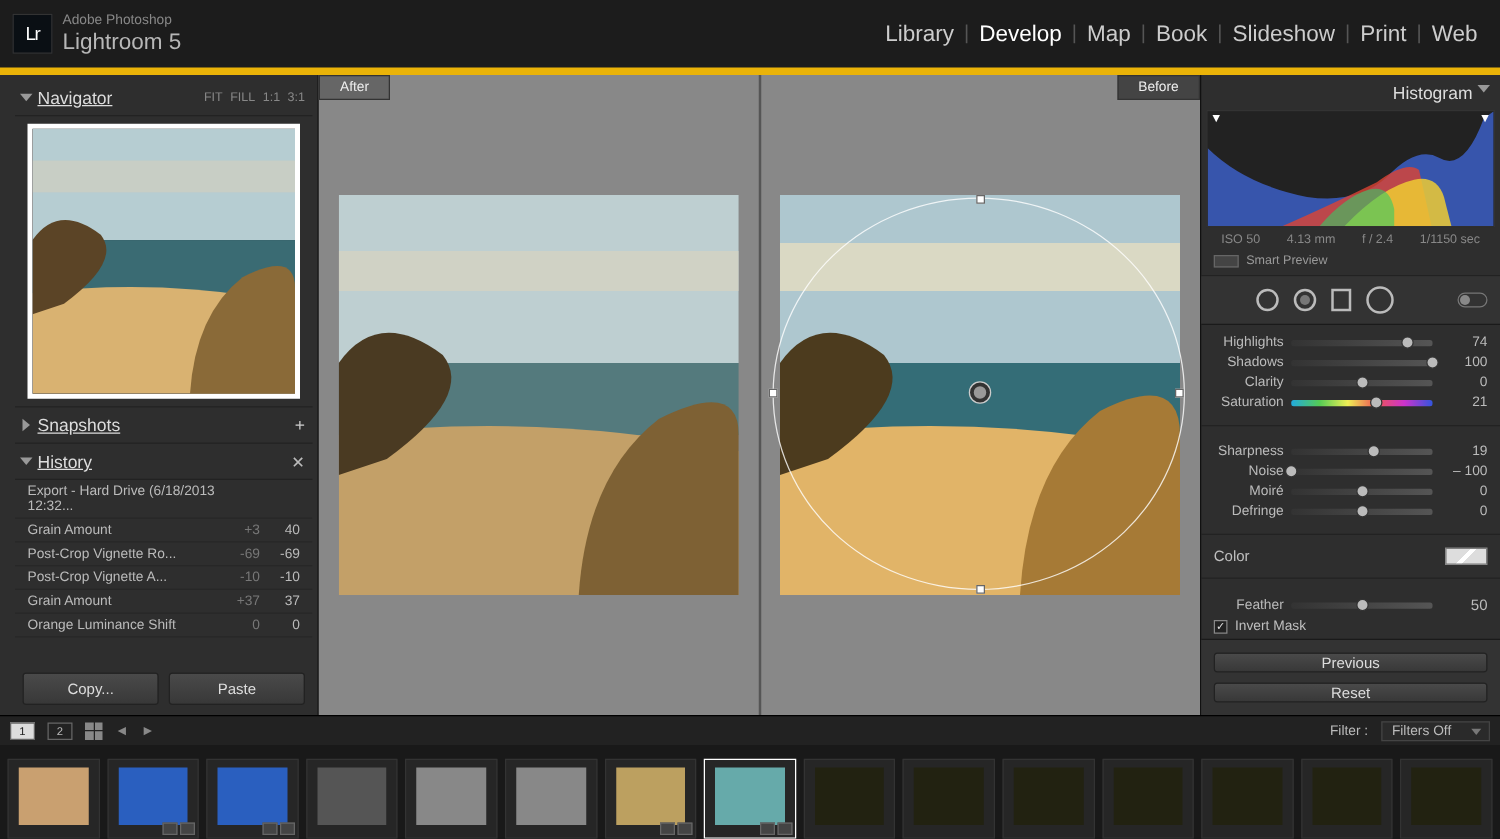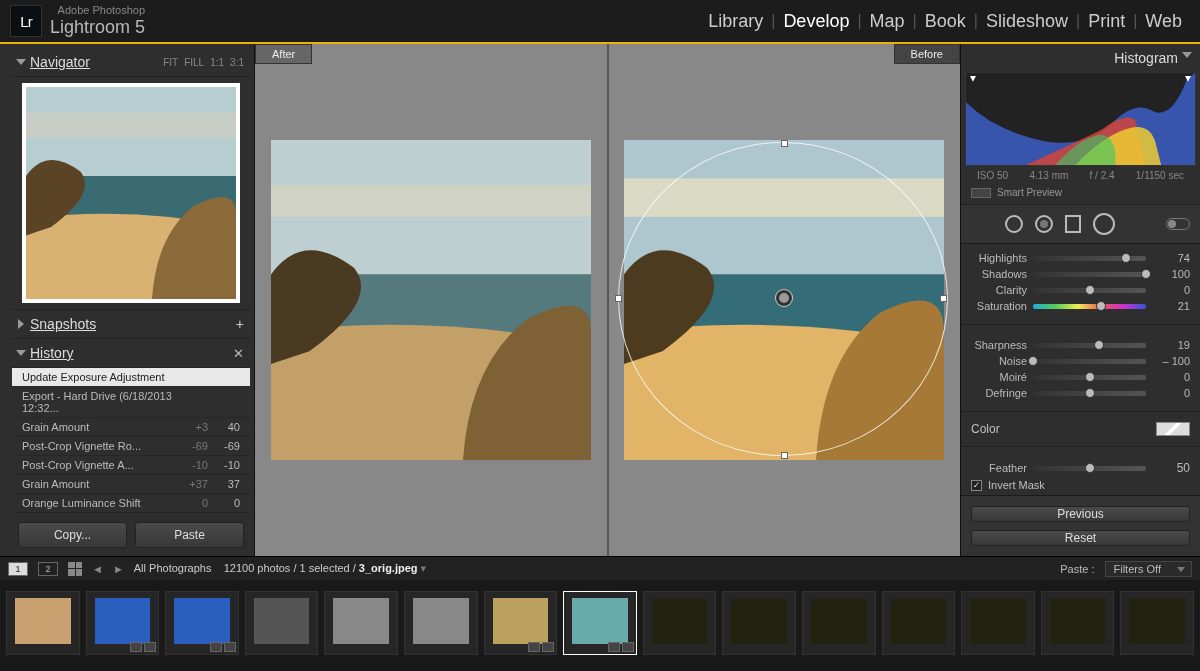--- a/index.html
+++ b/index.html
@@ -1,18 +1,18 @@
 <!DOCTYPE html>
 <html><head>
 <meta charset="utf-8">
 <style>
 * { margin:0; padding:0; box-sizing:border-box; font-family: "Segoe UI", "Myriad Pro", Arial, sans-serif; }
 body { background:#191919; color:#bfbfbf; width:1200px; height:671px; overflow:hidden; font-size:12px; user-select:none; }
 
-.topbar { height:44px; background:#1c1c1c; display:flex; align-items:center; padding:0 10px; border-bottom:2px solid #eab308;text-align:right; }
+.topbar { height:60px; background:#1c1c1c; display:flex; align-items:center; padding:0 10px; border-bottom:6px solid #eab308; }
 .logo-box { width:32px; height:32px; background:#0a0f14; border:1px solid #333; position:relative; display:flex; align-items:center; justify-content:center; }
 .logo-box span { color:#fff; font-size:15px; font-weight:500; letter-spacing:-1px; }
 .brand { margin-left:8px; color:#888; font-size:11px; line-height:1.2; }
 .brand .app { font-size:18px; color:#b7b7b7; }
 .modules { margin-left:auto; display:flex; gap:0; align-items:center; }
 .module { padding:0 8px; color:#ccc; font-size:18px; cursor:pointer; }
 .module.active { color:#fff; font-weight:500; }
 .mod-sep { color:#555; font-size:16px; }
 
 .main { display:flex; height:512px; }
@@ -175,25 +175,20 @@
       <div class="tri closed"></div>
       <div class="title">Snapshots</div>
       <div class="plus">+</div>
     </div>
     <div class="panel-head">
       <div class="tri"></div>
       <div class="title">History</div>
       <div class="close">✕</div>
     </div>
     <div class="history-list" id="hist">
-        <div class="hist-row sel">
-          <span>Update Exposure Adjustment</span>
-          <span class="v1"></span>
-          <span class="v2"></span>
-        </div>
         <div class="hist-row">
           <span>Export - Hard Drive (6/18/2013 12:32...</span>
           <span class="v1"></span>
           <span class="v2"></span>
         </div>
         <div class="hist-row">
           <span>Grain Amount</span>
           <span class="v1">+3</span>
           <span class="v2">40</span>
         </div>
@@ -400,24 +395,21 @@
   <div class="monitor-btn" style="background:#ddd; color:#222">1</div>
   <div class="monitor-btn">2</div>
   <div class="grid-ico">
       <span></span>
       <span></span>
       <span></span>
       <span></span>
     </div>
   <div class="arrow">◄</div>
   <div class="arrow">►</div>
-  <div class="crumb">
-    <span>All Photographs</span>&nbsp;&nbsp;&nbsp;&nbsp;<span>12100 photos / 1 selected /</span> <span class="fn">3_orig.jpeg</span> <span style="color:#777">▾</span>
-  </div>
-  <div class="filter-lab">Paste :</div>
+  <div class="filter-lab">Filter :</div>
   <div class="filter-sel">Filters Off</div>
 </div>
 
 <div class="filmstrip" id="film">
     <div class="thumb">
       <div class="pic" style="background:#c9a070"></div>
     </div>
     <div class="thumb">
       <div class="pic" style="background:#2a5fbf"></div>
       <div class="badge-row">

